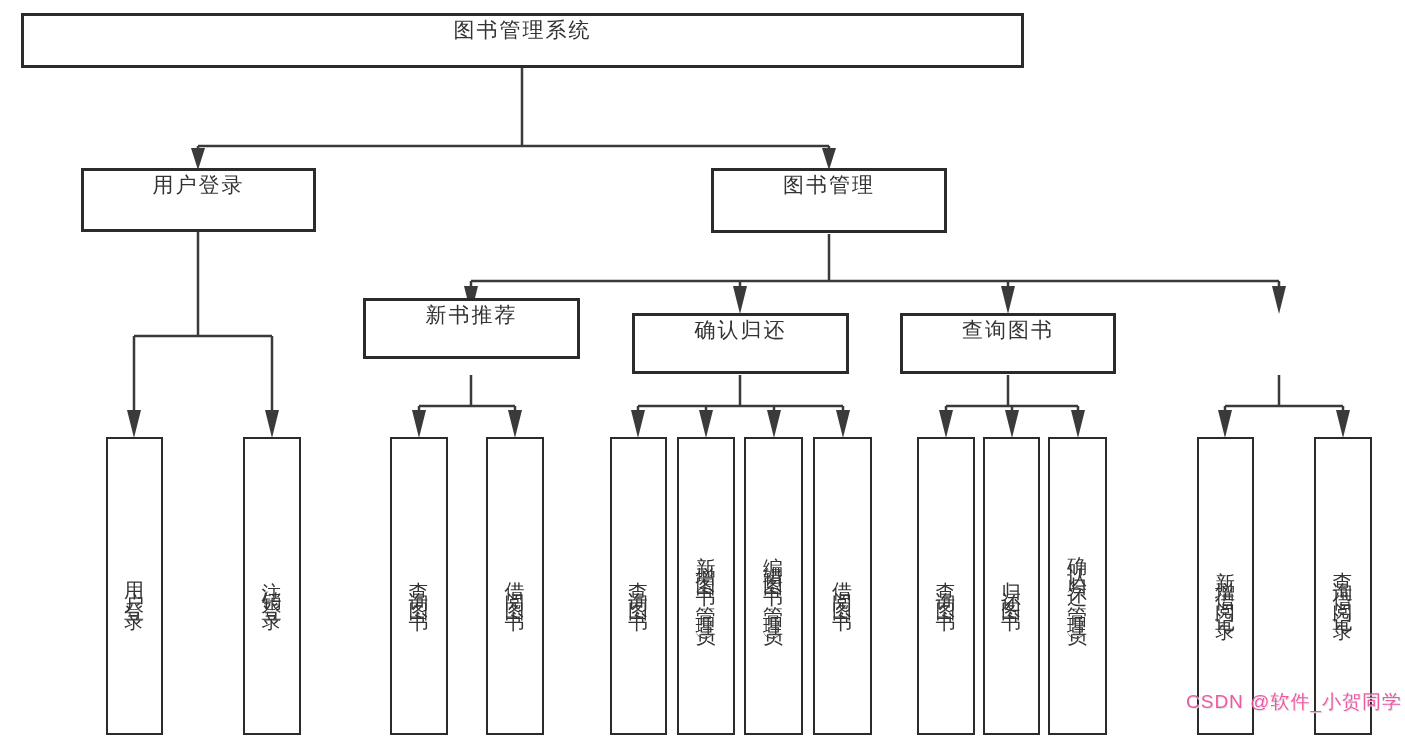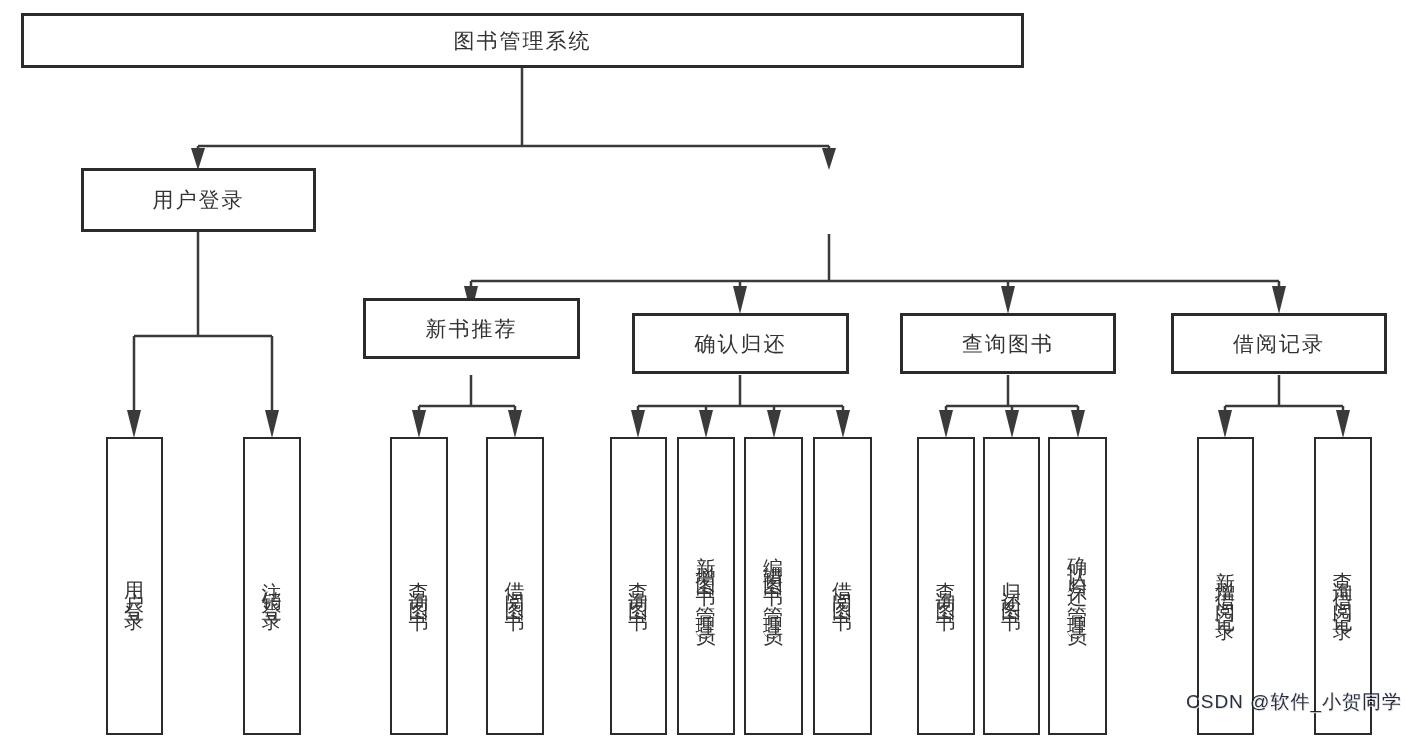--- a/index.html
+++ b/index.html
@@ -3,33 +3,33 @@
 <meta charset="utf-8">
 <style>
   html,body{margin:0;padding:0;background:#ffffff;}
   #canvas{
     position:relative;width:1405px;height:747px;background:#ffffff;overflow:hidden;
     font-family:"Liberation Sans","DejaVu Sans",sans-serif;color:#333333;
   }
   #edges{position:absolute;left:0;top:0;width:1405px;height:747px;}
   .box{
     position:absolute;background:#ffffff;border:3px solid #2b2b2b;box-sizing:border-box;
-    display:flex;align-items:center;justify-content:center;
+    display:flex;justify-content:center;
   }
   .box .lbl{font-size:21px;letter-spacing:2px;color:#333333;white-space:nowrap;}
   .vbox{
     position:absolute;top:437px;height:298px;background:#ffffff;border:2.5px solid #2b2b2b;
     box-sizing:border-box;display:flex;align-items:center;justify-content:center;
   }
   .vtext{
     writing-mode:vertical-rl;text-orientation:mixed;
     font-size:20px;letter-spacing:10px;color:#333333;line-height:1;
   }
   #watermark{
-    position:absolute;left:1186px;top:689px;font-size:19px;color:#0f172a;
+    position:absolute;left:1186px;top:689px;font-size:19px;color:#ec4899;
     letter-spacing:1px;white-space:nowrap;opacity:.9;text-shadow:1px 1px 0 #e2e2e2;
   }
 </style>
 </head>
 <body>
 
 <div id="canvas">
 
   <svg id="edges" viewBox="0 0 1405 747" xmlns="http://www.w3.org/2000/svg">
     <path d="M522 68 V146 M198 146 H829 M198 146 V152 M829 146 V152
@@ -62,32 +62,32 @@
     </g>
   </svg>
 
   <div class="box" style="left:21px;top:13px;width:1003px;height:55px">
     <span class="lbl">图书管理系统</span>
   </div>
 
   <div class="box" style="left:81px;top:168px;width:235px;height:64px">
     <span class="lbl">用户登录</span>
   </div>
+  <div class="box" style="left:711px;top:168px;width:236px;height:65px">
+    <span class="lbl">图书管理</span>
+  </div>
 
   <div class="box" style="left:363px;top:298px;width:217px;height:61px">
     <span class="lbl">新书推荐</span>
   </div>
   <div class="box" style="left:632px;top:313px;width:217px;height:61px">
     <span class="lbl">确认归还</span>
   </div>
   <div class="box" style="left:900px;top:313px;width:216px;height:61px">
     <span class="lbl">查询图书</span>
-  </div>
-  <div class="box" style="left:1171px;top:313px;width:216px;height:61px">
-    <span class="lbl">借阅记录</span>
   </div>
 
   <div class="vbox" style="left:106px;width:57px">
     <span class="vtext">用户登录</span>
   </div>
   <div class="vbox" style="left:243px;width:58px">
     <span class="vtext">注销登录</span>
   </div>
 
   <div class="vbox" style="left:390px;width:58px">

